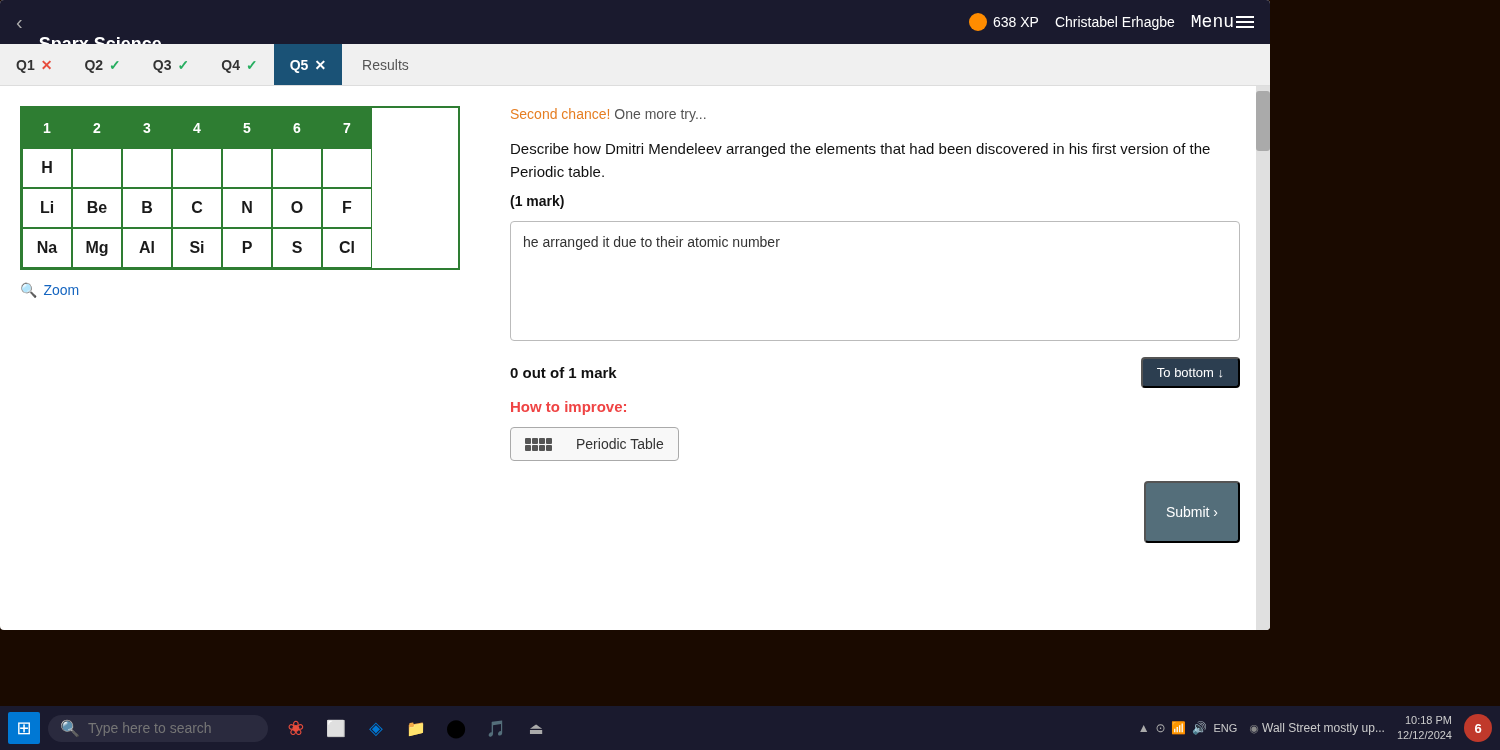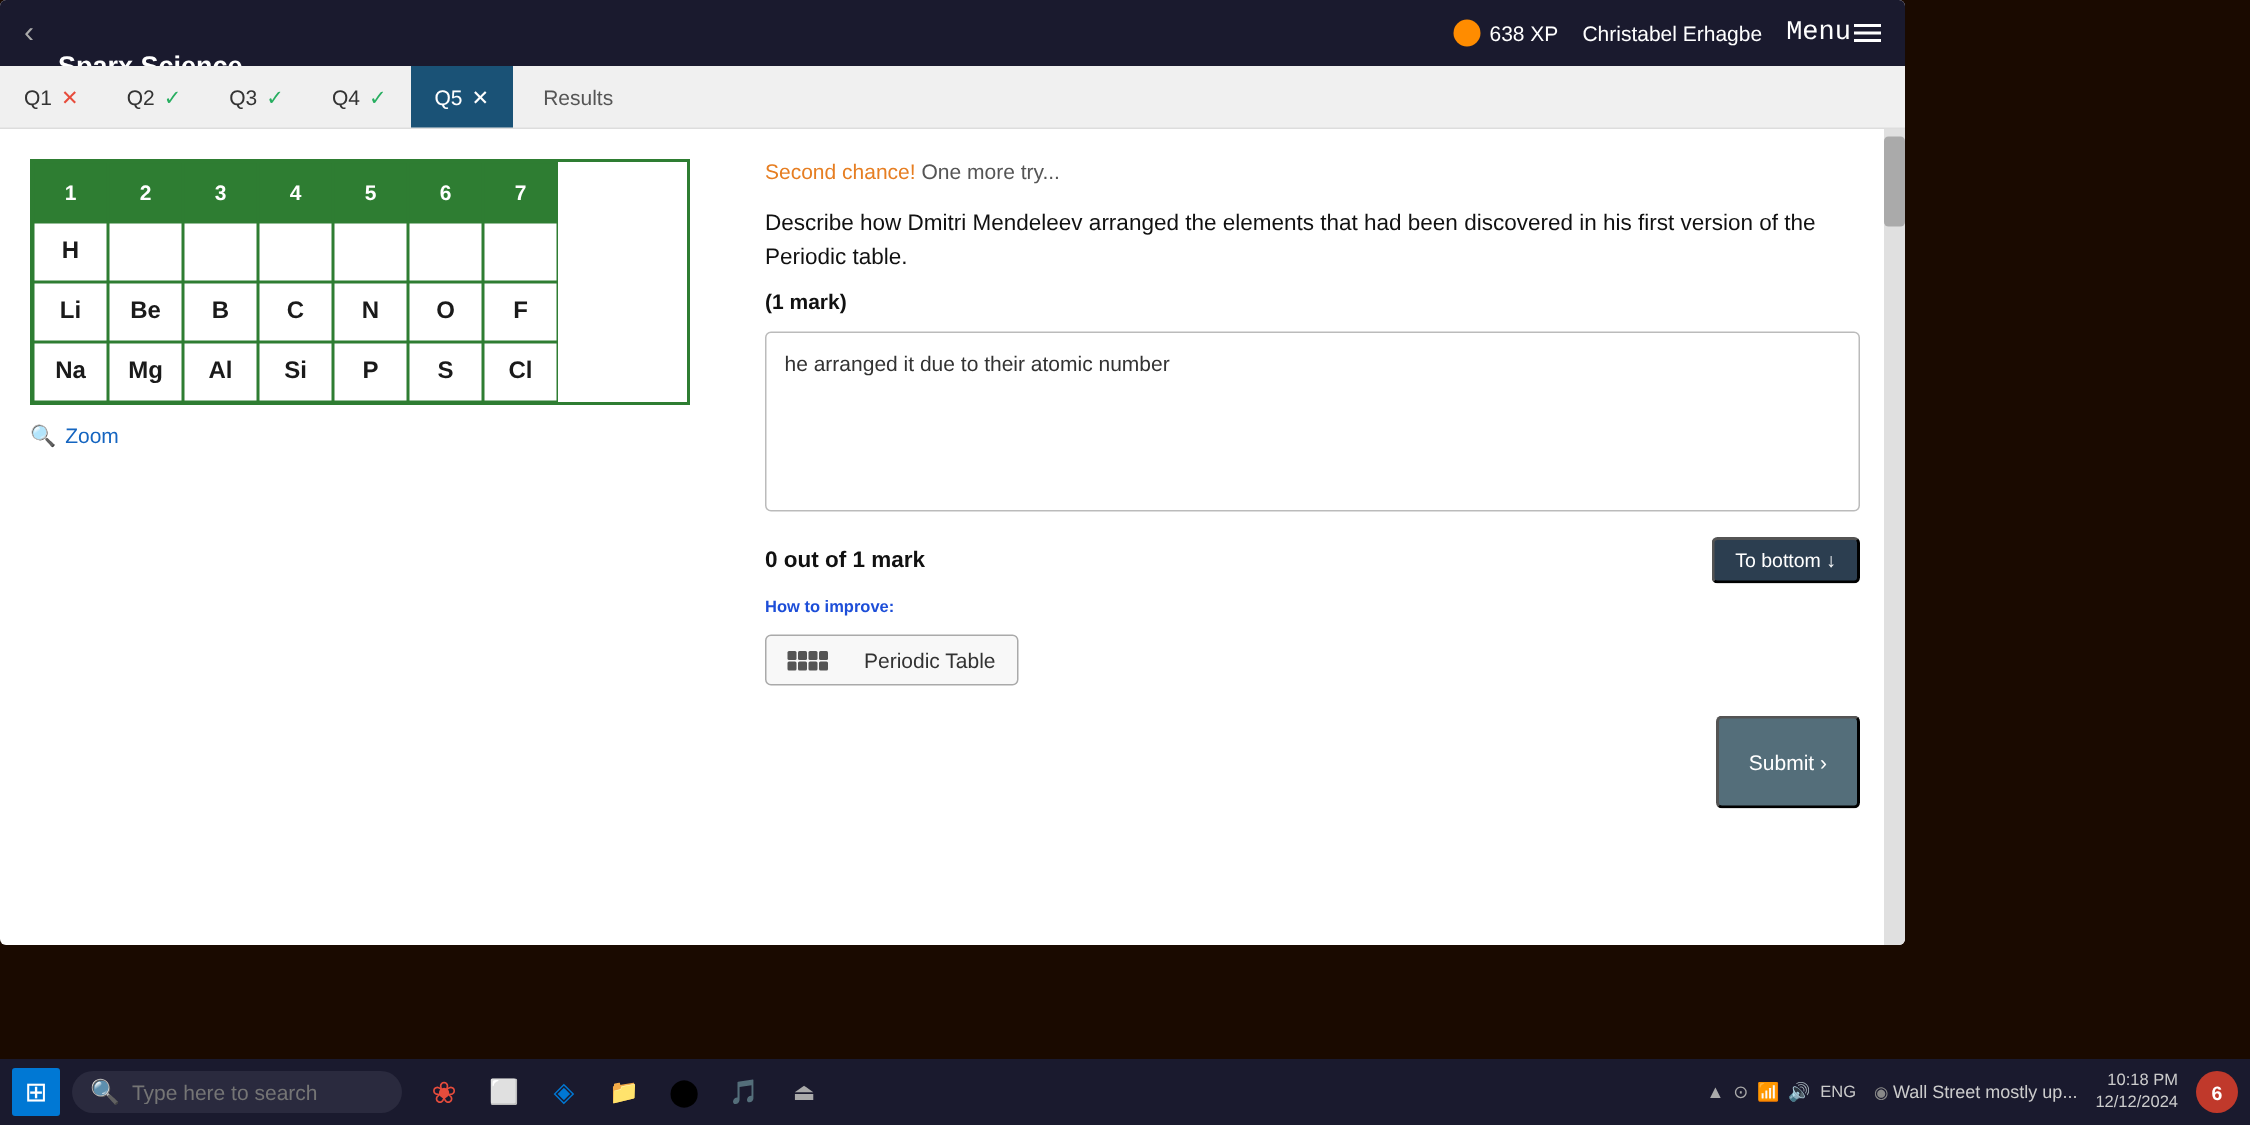--- a/index.html
+++ b/index.html
@@ -111,21 +111,21 @@
       border-bottom: 1px solid #ddd;
       flex-shrink: 0;
     }
 
     .q-tab {
       display: flex;
       align-items: center;
       padding: 0 16px;
       height: 100%;
       font-size: 14px;
-      font-weight: 400;
+      font-weight: 700;
       cursor: pointer;
       gap: 6px;
       color: #333;
     }
 
     .q-tab.active {
       background: #1a5276;
       color: #fff;
     }
 
@@ -284,23 +284,23 @@
       padding: 6px 14px;
       border-radius: 4px;
       font-size: 13px;
       cursor: pointer;
       display: flex;
       align-items: center;
       gap: 6px;
     }
 
     .how-to-improve {
-      font-size: 11px;
+      font-size: 15px;
       font-weight: 700;
-      color: #1d4ed8;
+      color: #ef4444;
       margin-bottom: 12px;
     }
 
     .periodic-table-btn {
       display: flex;
       align-items: center;
       gap: 24px;
       border: 1px solid #aaa;
       background: #f8f8f8;
       padding: 8px 14px;

